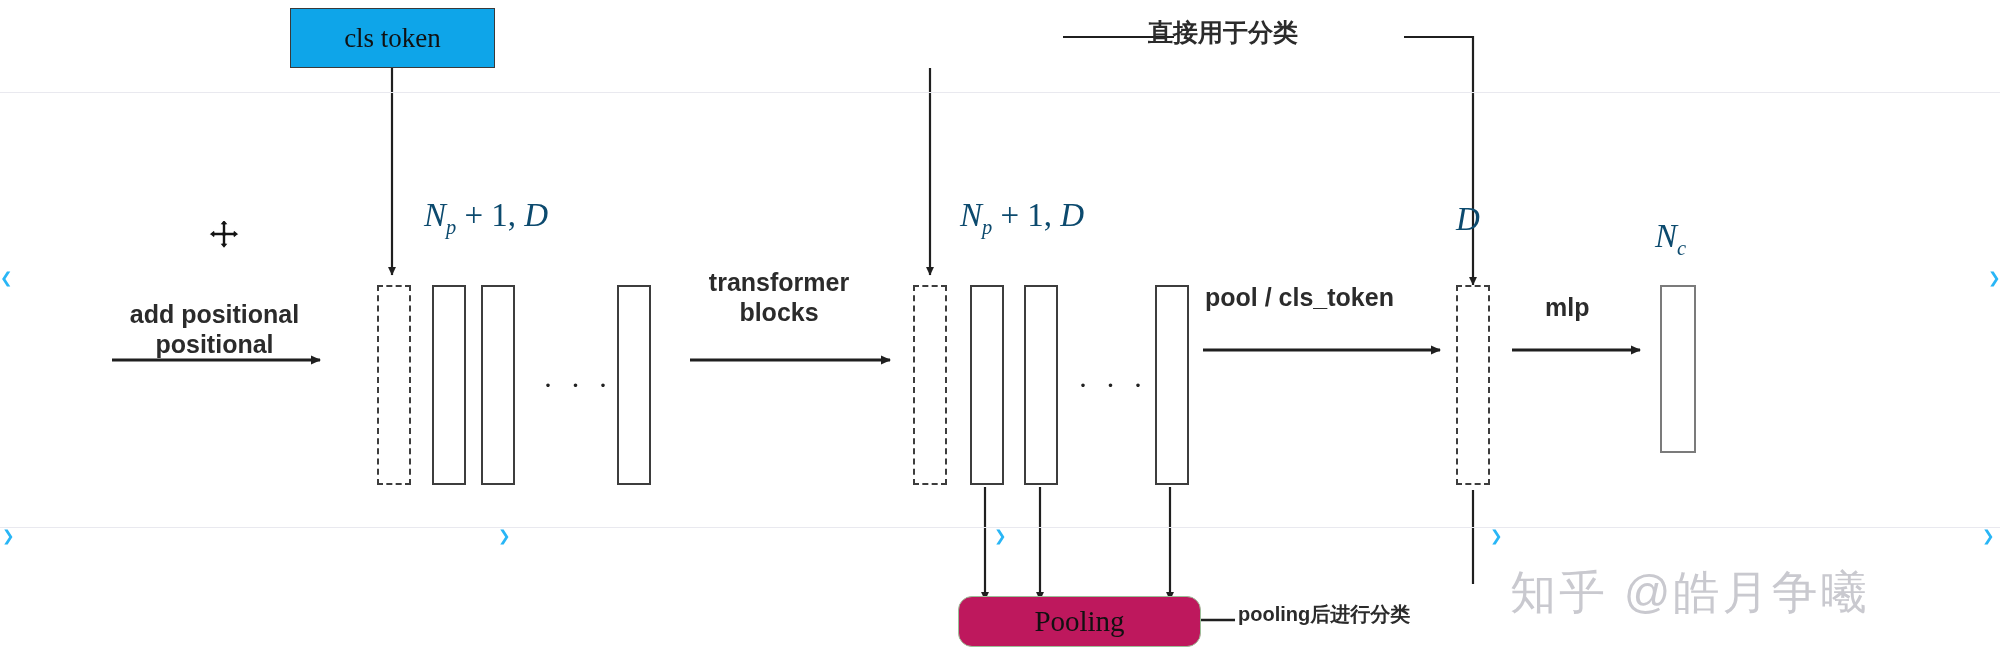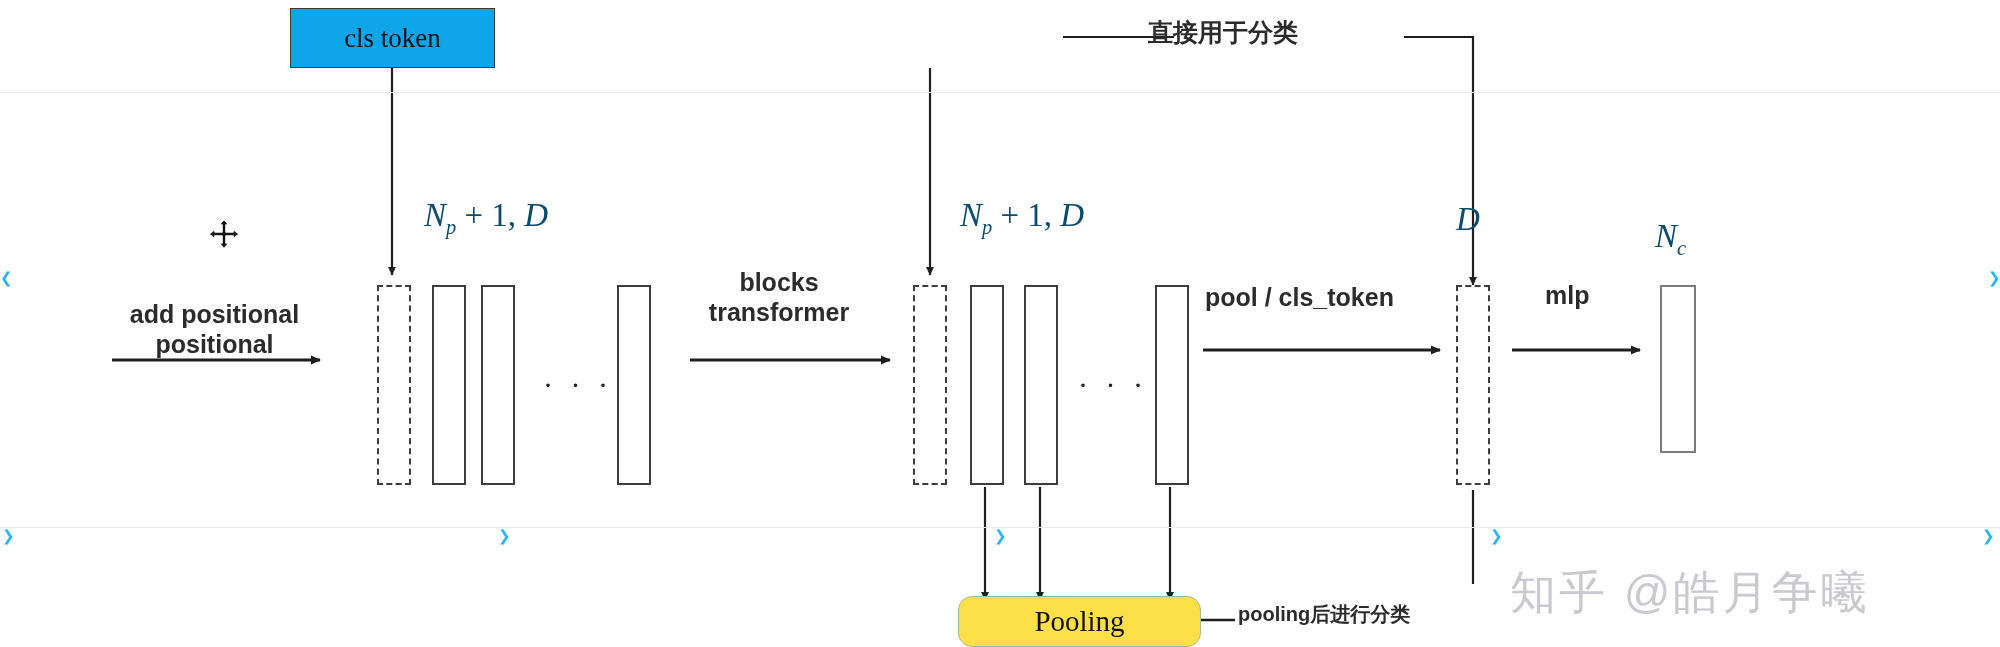--- a/index.html
+++ b/index.html
@@ -36,21 +36,21 @@
     border: 1.6px solid #3a3a3a;
     border-radius: 0;
     background: #0ea5e9;
     display: flex;
     align-items: center;
     justify-content: center;
     font-family: "Liberation Serif", serif;
     color: #111111;
   }
   .box.pooling {
-    background: #fde047;
+    background: #be185d;
     border: 1.5px solid #9cbf98;
     border-radius: 14px;
   }
 
   
   .tok {
     position: absolute;
     border: 2.2px solid #3d3d3d;
     background: #ffffff;
   }
@@ -161,27 +161,27 @@
   </div>
 
   <div class="lbl sans" style="left:1148px; top:18px; font-size:25px;">直接用于分类</div>
 
   <div class="lbl sans" style="left:112px; top:268px; font-size:25px; text-align:center; width:205px;margin-top:32px;">
     <div>add positional</div>
     <div>positional</div>
   </div>
 
   <div class="lbl sans" style="left:690px; top:268px; font-size:25px; text-align:center; width:178px;">
+    <div>transformer</div>
     <div>blocks</div>
-    <div>transformer</div>
   </div>
 
   <div class="lbl sans" style="left:1205px; top:283px; font-size:25px;">pool / cls_token</div>
 
-  <div class="lbl sans" style="left:1545px; top:281px; font-size:25px;">mlp</div>
+  <div class="lbl sans" style="left:1545px; top:293px; font-size:25px;">mlp</div>
 
   <div class="lbl sans" style="left:1238px; top:603px; font-size:20px;">pooling后进行分类</div>
 
   <div class="lbl math" style="left:424px; top:196px; font-size:33px;">
     <span>N</span><sub style="font-size:0.62em;">p</sub><span style="font-style:normal;"> + 1, </span><span>D</span>
   </div>
 
   <div class="lbl math" style="left:960px; top:196px; font-size:33px;">
     <span>N</span><sub style="font-size:0.62em;">p</sub><span style="font-style:normal;"> + 1, </span><span>D</span>
   </div>

